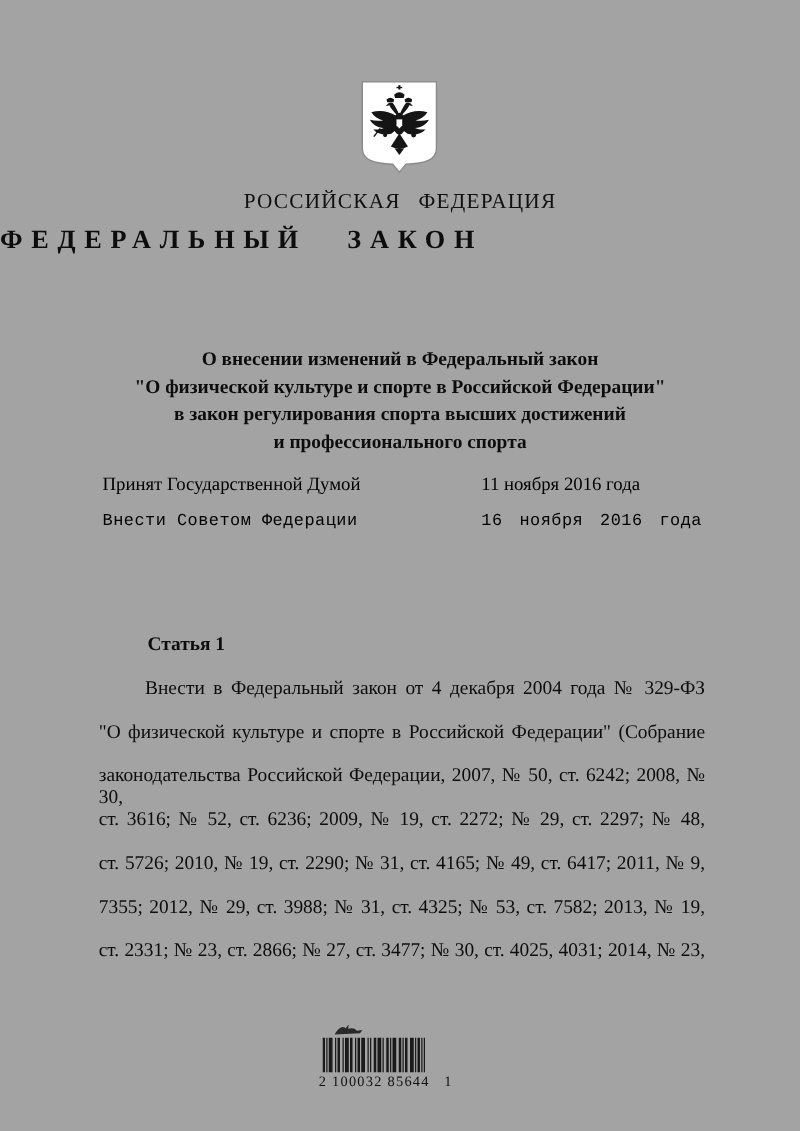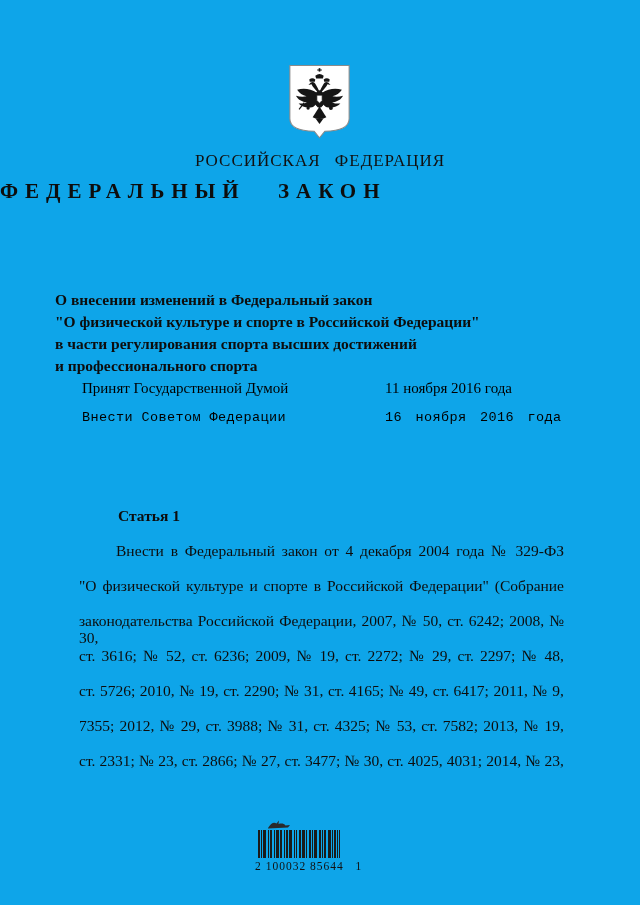--- a/index.html
+++ b/index.html
@@ -1,31 +1,31 @@
 <!DOCTYPE html>
 <html><head>
 <meta charset="utf-8">
 <style>
   html,body{margin:0;padding:0;background:#fff;}
   .page{
-    position:relative;width:640px;height:905px;background:#0ea5e9;
+    position:relative;width:640px;height:905px;background:#a3a3a3;
     font-family:"Liberation Serif",serif;color:#000;overflow:hidden;
   }
   .emblem{position:absolute;top:64px;left:285px;width:69px;height:76px;}
   .country{
     position:absolute;top:151px;left:0;width:640px;text-align:center;
     font-size:17px;letter-spacing:1px;word-spacing:9px;color:#111;
   }
   .doctype{
     position:absolute;top:179px;left:0;width:640px;text-align:left;
     font-size:21px;font-weight:bold;letter-spacing:7px;word-spacing:20px;color:#0d0d0d;
   }
   .law-title{
-    position:absolute;top:277px;left:55px;width:530px;
-    font-size:15.5px;font-weight:bold;line-height:22px;color:#0d0d0d;margin-top:12px;
+    position:absolute;top:277px;left:55px;width:530px;text-align:center;
+    font-size:15.5px;font-weight:bold;line-height:22px;color:#0d0d0d;
   }
   .adoption{position:absolute;top:380px;left:80px;width:452px;height:60px;font-size:15px;}
   .adoption .row{position:absolute;left:0;width:100%;}
   .row-duma{top:0;}
   .row-council{top:30px;font-family:"Liberation Mono",monospace;font-size:13.5px;letter-spacing:0.4px;}
   .adoption .lbl{position:absolute;left:2px;white-space:nowrap;}
   .adoption .dt{position:absolute;left:305px;white-space:nowrap;}
   .row-council .dt{word-spacing:5px;}
   .article-heading{
     position:absolute;top:507px;left:118px;font-size:15.5px;font-weight:bold;color:#0d0d0d;
@@ -74,21 +74,21 @@
       <path d="M41.5 41 H48.5 V48 L45 51.5 L41.5 48 Z" fill="#ffffff" stroke="#151515" stroke-width="0.9"></path>
     </svg>
   </div>
 
   <div class="country">РОССИЙСКАЯ ФЕДЕРАЦИЯ</div>
   <div class="doctype">ФЕДЕРАЛЬНЫЙ ЗАКОН</div>
 
   <div class="law-title">
     <div>О внесении изменений в Федеральный закон</div>
     <div>"О физической культуре и спорте в Российской Федерации"</div>
-    <div>в части регулирования спорта высших достижений</div>
+    <div>в закон регулирования спорта высших достижений</div>
     <div>и профессионального спорта</div>
   </div>
 
   <div class="adoption">
     <div class="row row-duma">
       <span class="lbl">Принят Государственной Думой</span>
       <span class="dt">11 ноября 2016 года</span>
     </div>
     <div class="row row-council">
       <span class="lbl">Внести Советом Федерации</span>

